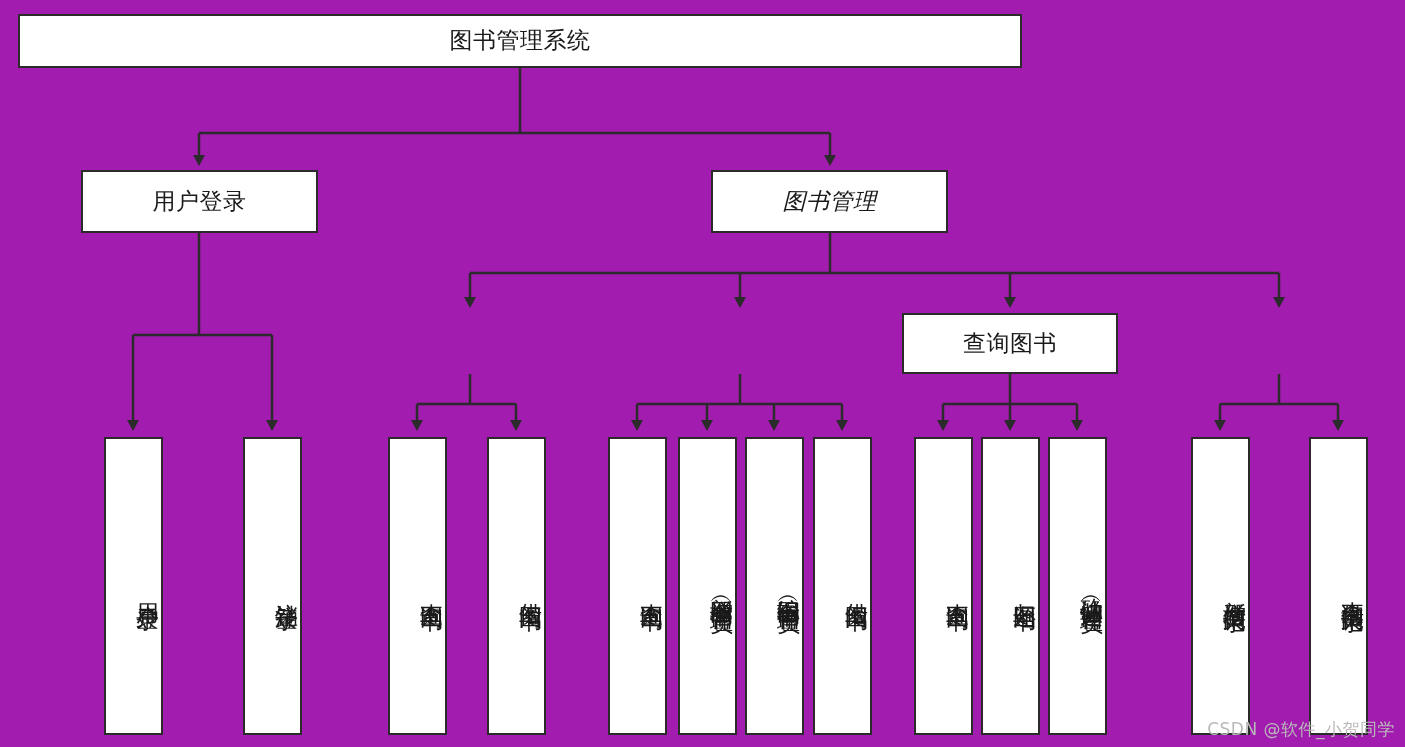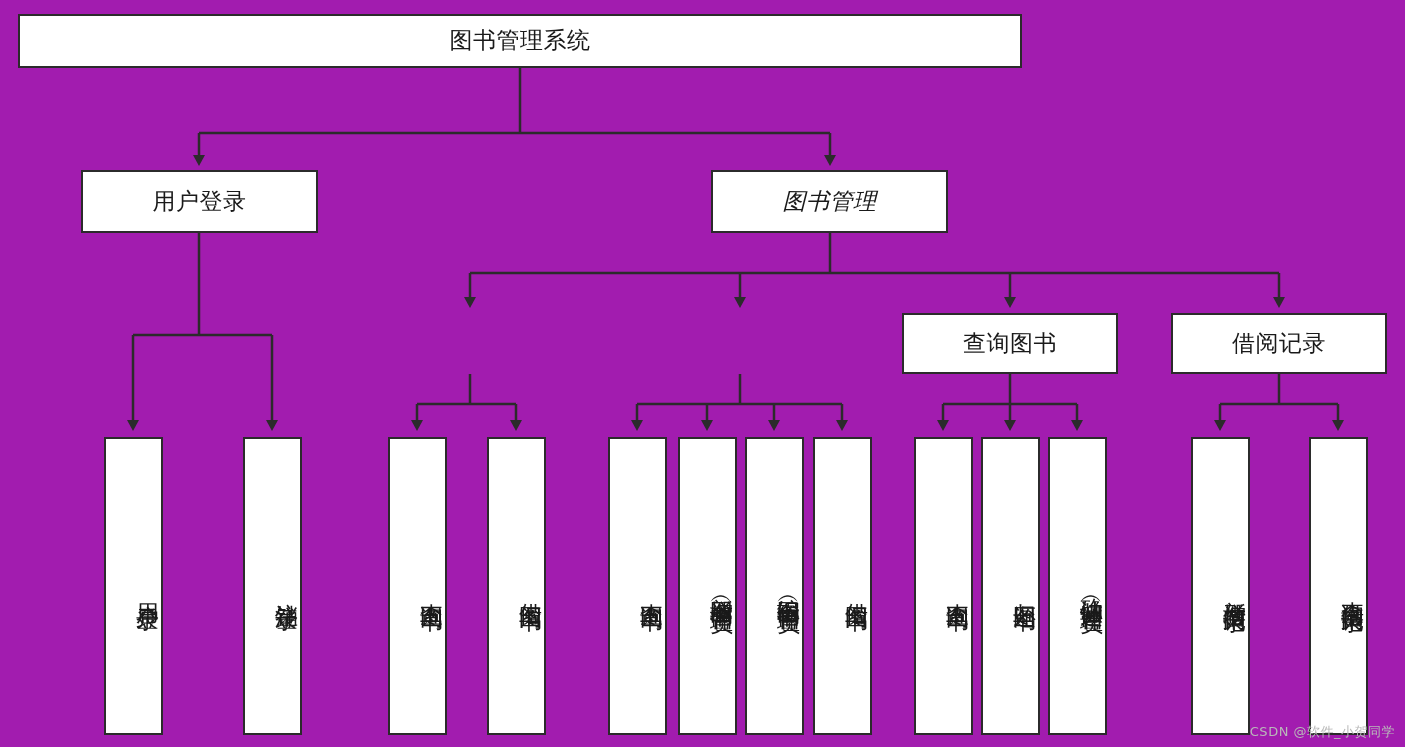--- a/index.html
+++ b/index.html
@@ -64,21 +64,21 @@
     stroke-width: 2.5;
     fill: none;
   }
   .arrowhead {
     fill: #2b2b2b;
   }
   .watermark {
     position: absolute;
     right: 10px;
     bottom: 6px;
-    font-size: 13px;
+    font-size: 17px;
     color: #b9b9b9;
     white-space: nowrap;
     letter-spacing: 0.5px;
   }
 </style>
 </head>
 <body>
 
 <div id="canvas">
 
@@ -136,21 +136,20 @@
   <div class="node horiz root" style="left:18px; top:14px; width:1004px; height:54px;">图书管理系统</div>
 
   <div class="node horiz" style="left:81px; top:170px; width:237px; height:63px;">用户登录</div>
 
   <div class="node horiz" style="left:711px; top:170px; width:237px; height:63px;font-style:italic;">图书管理</div>
 
 
 
   <div class="node horiz" style="left:902px; top:313px; width:216px; height:61px;">查询图书</div>
 
-  <div class="node horiz" style="left:1171px; top:313px; width:216px; height:61px;">借阅记录</div>
 
   <div class="node leaf" style="left:104px; top:437px; width:59px; height:298px;">
     <span class="vlabel">用户登录</span>
   </div>
 
   <div class="node leaf" style="left:243px; top:437px; width:59px; height:298px;">
     <span class="vlabel">注销登录</span>
   </div>
 
   <div class="node leaf" style="left:388px; top:437px; width:59px; height:298px;">

